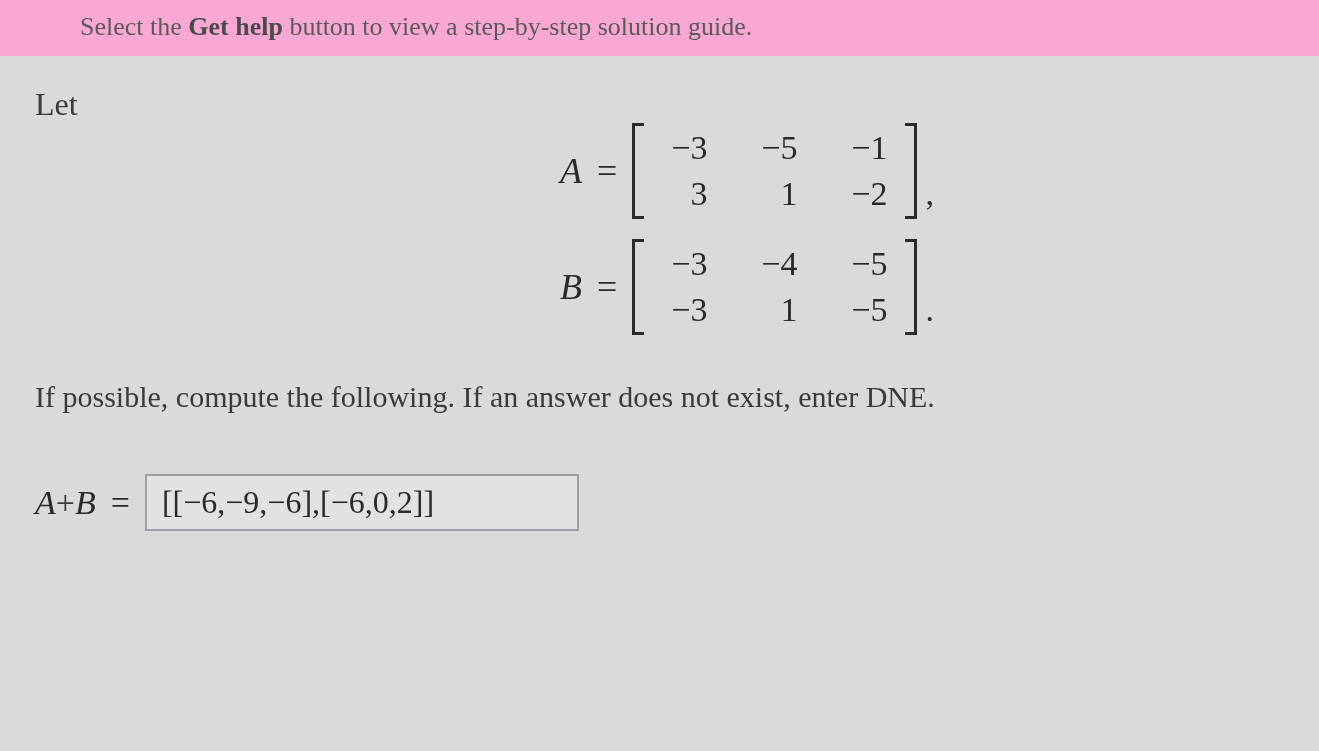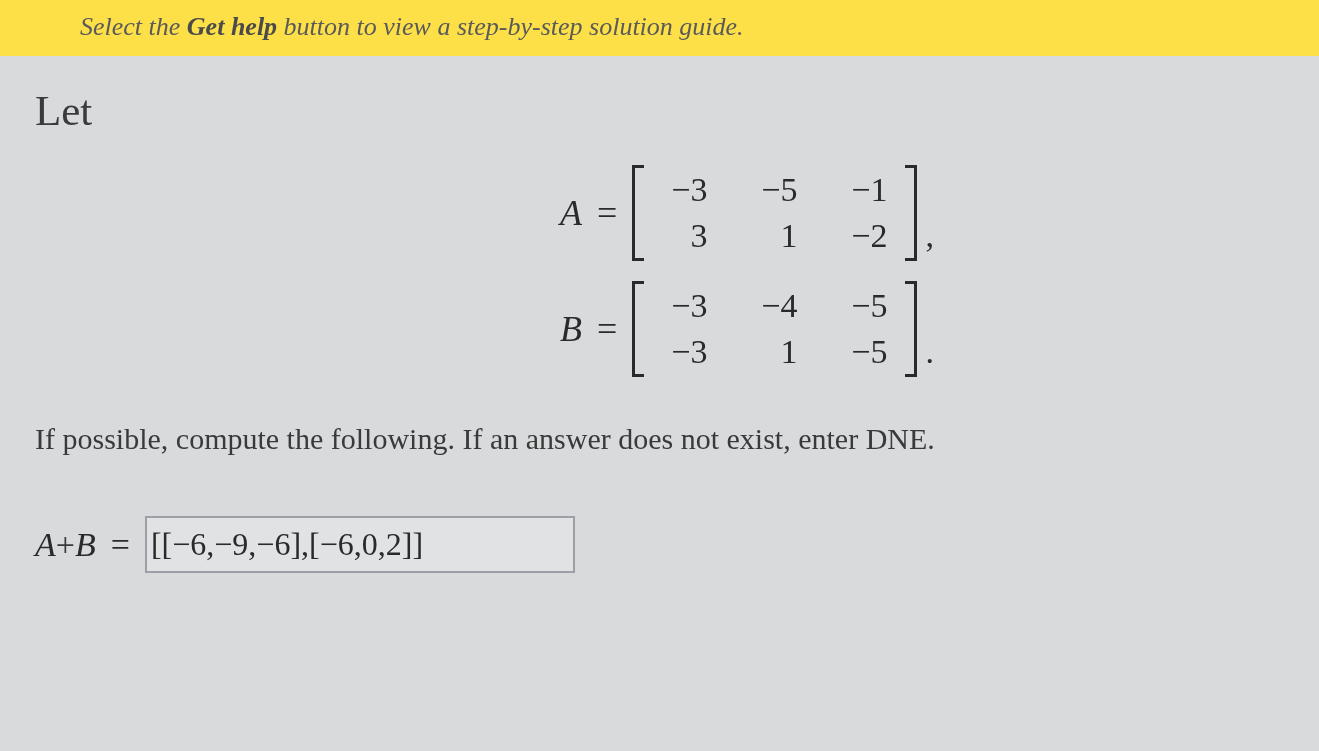--- a/index.html
+++ b/index.html
@@ -9,37 +9,35 @@
     }
     body {
       font-family: Georgia, 'Times New Roman', serif;
       background: #d8dadc;
       width: 1319px;
       height: 751px;
       overflow: hidden;
       color: #3a3a3a;
     }
     .hint-bar {
-      background: #fde047;
+      background: #f9a8d4;
       padding: 12px 0 14px 80px;
       font-size: 26px;
       color: #5a5a5a;
-      font-style: italic;
     }
     .hint-bar strong {
       font-weight: bold;
       color: #4a4a4a;
     }
     .content {
       padding: 30px 0 0 35px;
     }
     .let-text {
-      font-size: 43px;
+      font-size: 32px;
       color: #3a3a3a;
-      margin-bottom: 30px;
     }
     .matrix-block {
       text-align: center;
       padding-left: 340px;
       padding-right: 200px;
     }
     .matrix-row {
       display: flex;
       align-items: center;
       justify-content: center;
@@ -120,21 +118,21 @@
       font-style: italic;
       color: #2a2a2a;
     }
     .answer-eq {
       margin: 0 15px;
       color: #2a2a2a;
     }
     .answer-input {
       border: 2px solid #9aa0a6;
       background: #e0e2e4;
-      padding: 8px 4px;
+      padding: 8px 15px;
       font-size: 32px;
       font-family: 'Times New Roman', serif;
       color: #2a2a2a;
       min-width: 430px;
       outline: none;
     }
     .help-link {
       font-size: 30px;
       color: #4a4a4a;
       margin-left: 30px;

